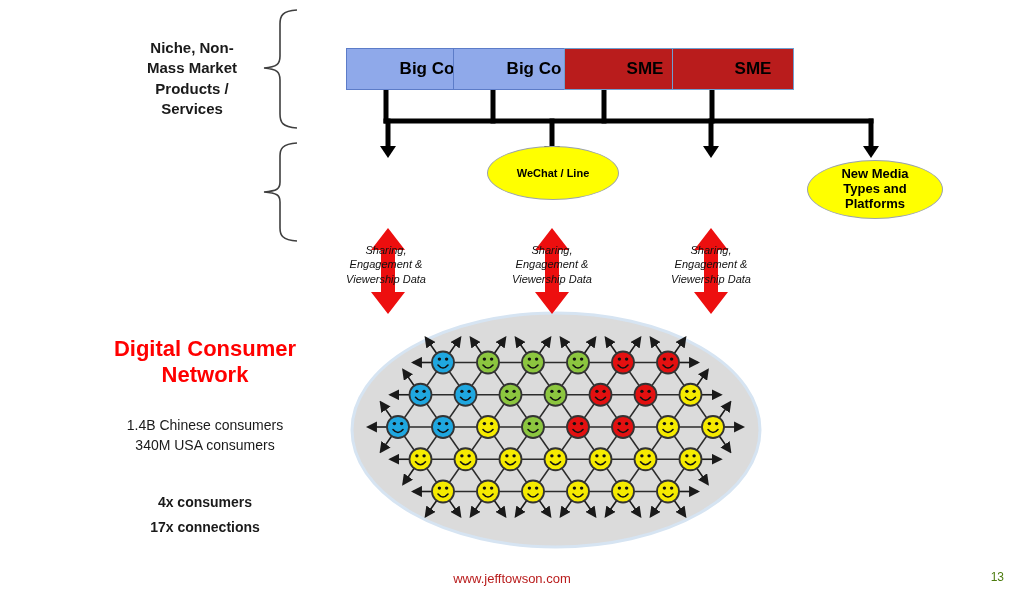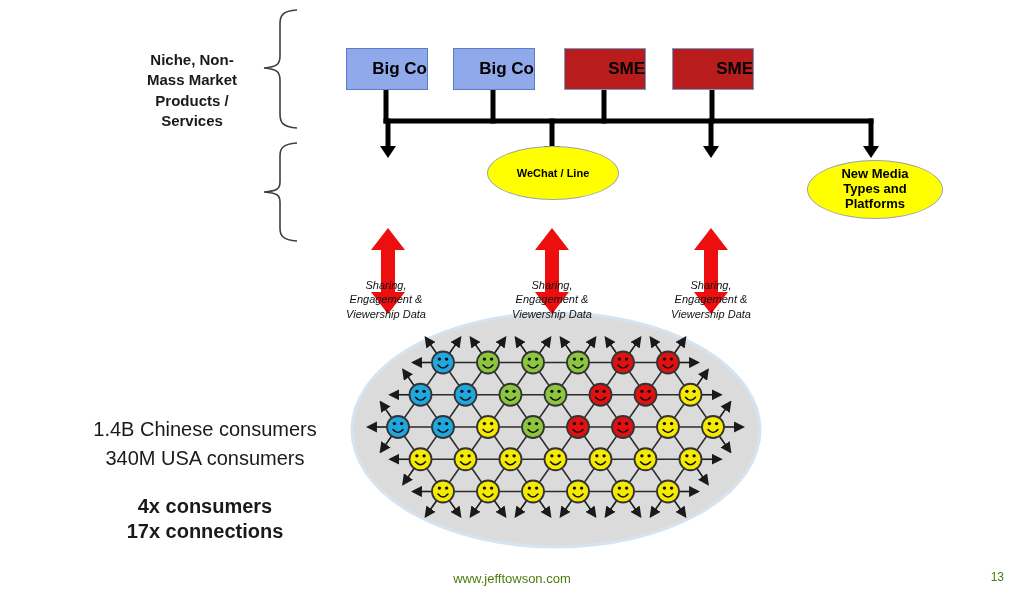--- a/index.html
+++ b/index.html
@@ -7,28 +7,28 @@
     position:relative;width:1024px;height:597px;background:#ffffff;
     font-family:"Liberation Sans", sans-serif;overflow:hidden;
   }
   .abs{position:absolute;}
   .pre{white-space:pre-line;}
   .center{text-align:center;}
 
   #diagram-canvas{position:absolute;left:0;top:0;width:1024px;height:597px;pointer-events:none;}
 
   .bracket-label{
-    font-weight:bold;font-size:15px;line-height:1.35;color:#1a1a1a;margin-top:12px;
+    font-weight:bold;font-size:15px;line-height:1.35;color:#1a1a1a;
   }
   #niche-label{left:112px;top:38px;width:160px;}
   #specialized-label{left:100px;top:150px;width:175px;}
 
   .company-box{
-    height:40px;line-height:40px;text-align:right;
-    font-weight:bold;font-size:17px;color:#000;
+    height:40px;line-height:40px;text-align:center;
+    font-weight:bold;font-size:17px;color:#000;padding-left:40px;
   }
   .company-box.big{background:#8FA9EA;border:1px solid #5C7CC8;}
   .company-box.sme{background:#b91c1c;border:1px solid #6F9FD0;}
   #company-1{left:346px;top:48px;width:80px;}
   #company-2{left:453px;top:48px;width:80px;}
   #company-3{left:564px;top:48px;width:80px;}
   #company-4{left:672px;top:48px;width:80px;}
 
   .platform-ellipse{
     background:#FFFF00;border:1.5px solid #9BA3AC;border-radius:50%;
@@ -36,36 +36,35 @@
     font-weight:bold;color:#000;text-align:center;line-height:1.15;
   }
   #platform-1{left:320px;top:160px;width:136px;height:57px;font-size:11.5px;}
   #platform-2{left:487px;top:146px;width:130px;height:52px;font-size:11px;}
   #platform-3{left:647px;top:161px;width:130px;height:55px;font-size:12.5px;}
   #platform-4{left:807px;top:160px;width:134px;height:57px;font-size:13px;}
 
   .flow-label{
     width:120px;font-style:italic;font-size:11px;line-height:1.3;color:#111;
     text-align:center;
-    margin-top:35px;
   }
   #flow-1{left:326px;top:243px;}
   #flow-2{left:492px;top:243px;}
   #flow-3{left:651px;top:243px;}
 
   #network-title{
     left:70px;top:336px;width:270px;font-size:22px;font-weight:bold;
     color:#FF0000;line-height:1.2;
   }
-  .stat-text{left:70px;width:270px;font-size:20px;color:#1a1a1a;line-height:1.45;}
+  .stat-text{left:70px;width:270px;font-size:14px;color:#1a1a1a;line-height:1.45;}
   #network-stats-main{top:415px;}
   #network-stat-3{top:492px;font-weight:bold;}
   #network-stat-4{top:517px;font-weight:bold;}
 
-  #footer-url{left:412px;top:571px;width:200px;font-size:13px;color:#4d7c0f;}
+  #footer-url{left:412px;top:571px;width:200px;font-size:13px;color:#b91c1c;}
   #page-number{left:970px;top:570px;width:34px;font-size:12px;color:#4d7c0f;text-align:right;}
 </style>
 </head>
 <body>
 
 <div id="slide">
 
   <svg id="diagram-canvas" width="1024" height="597" viewBox="0 0 1024 597" xmlns="http://www.w3.org/2000/svg">
     <defs>
       <marker id="net-arrow" viewBox="0 0 10 10" refX="8" refY="5" markerWidth="7" markerHeight="7" orient="auto-start-reverse">
@@ -383,20 +382,22 @@
   <div class="abs flow-label pre" id="flow-1">Sharing,
 Engagement &amp;
 Viewership Data</div>
   <div class="abs flow-label pre" id="flow-2">Sharing,
 Engagement &amp;
 Viewership Data</div>
   <div class="abs flow-label pre" id="flow-3">Sharing,
 Engagement &amp;
 Viewership Data</div>
 
+  <div class="abs center pre" id="network-title">Digital Consumer
+Network</div>
   <div class="abs center pre stat-text" id="network-stats-main">1.4B Chinese consumers
 340M USA consumers</div>
   <div class="abs center stat-text" id="network-stat-3">4x consumers</div>
   <div class="abs center stat-text" id="network-stat-4">17x connections</div>
 
   <div class="abs center" id="footer-url">www.jefftowson.com</div>
   <div class="abs" id="page-number">13</div>
 </div>
 
 </body></html>

